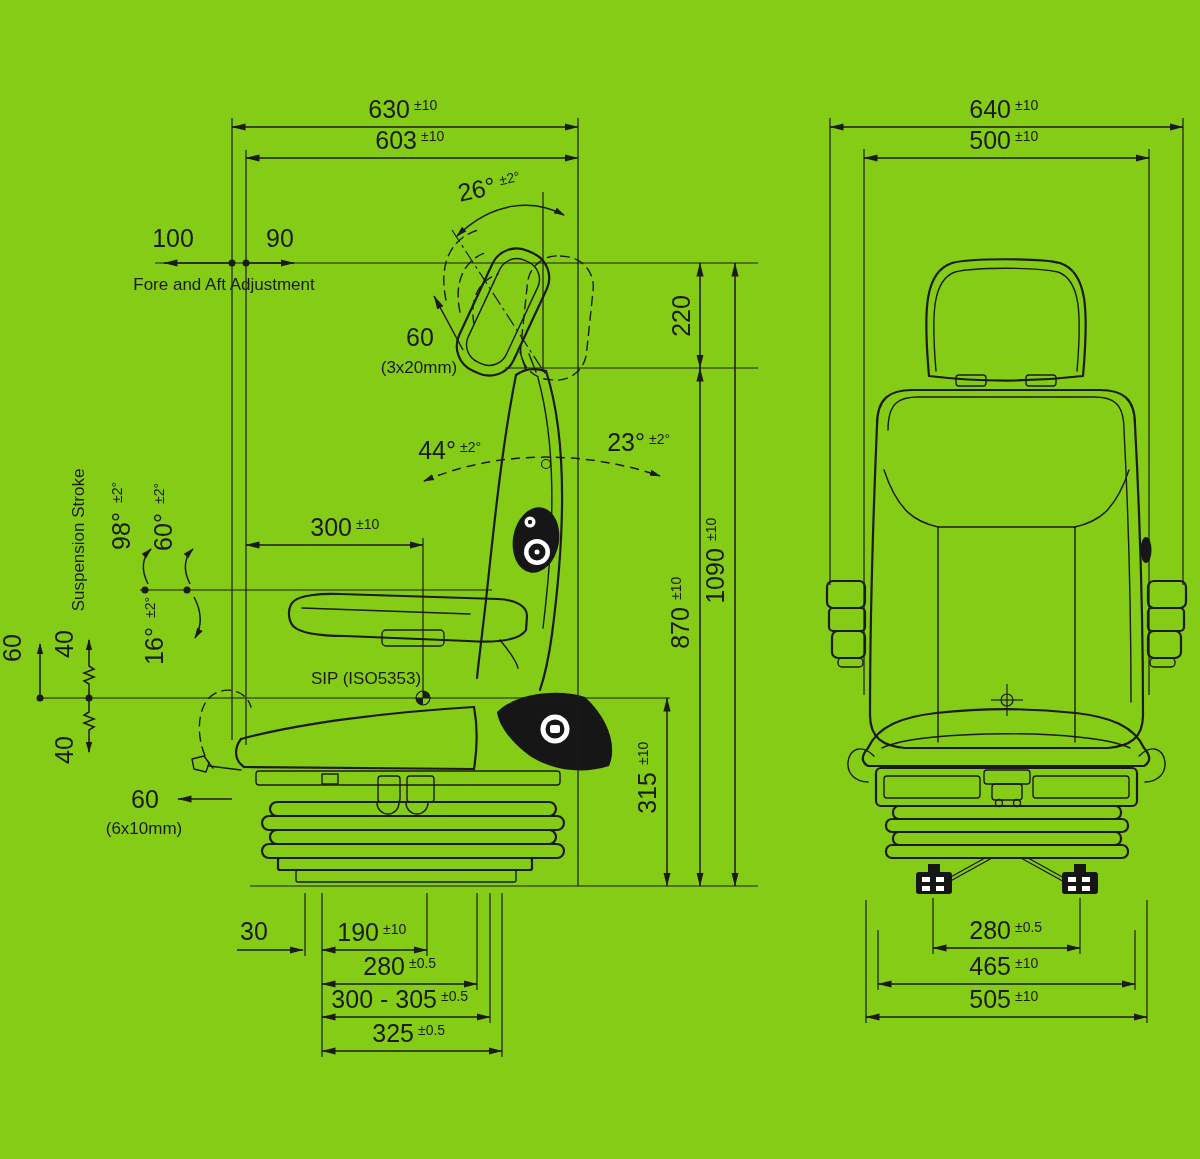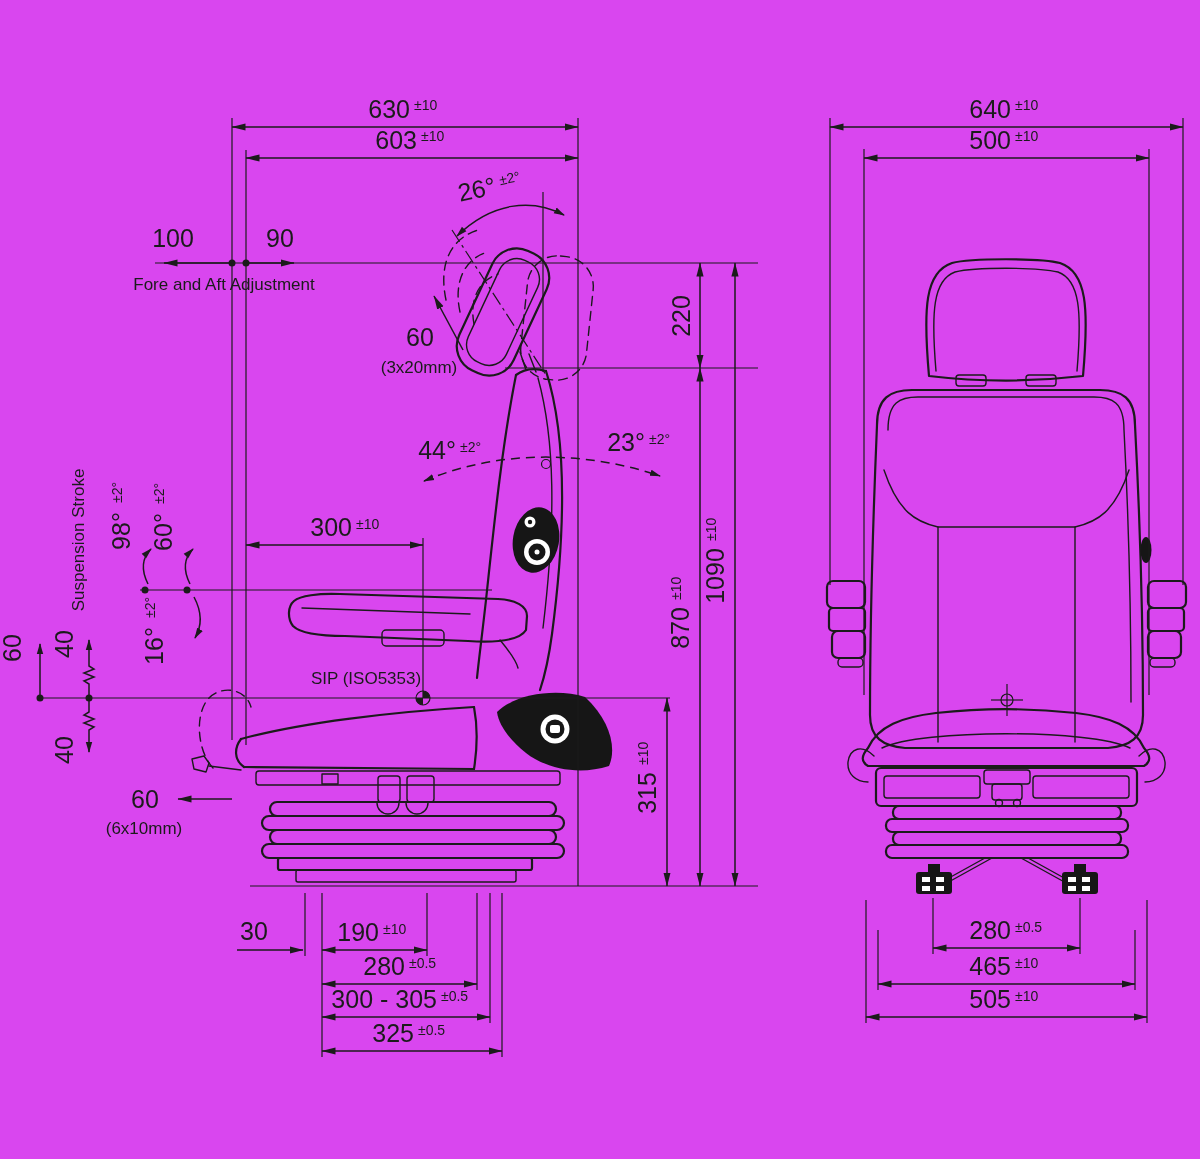--- a/index.html
+++ b/index.html
@@ -1,16 +1,16 @@
 <!DOCTYPE html>
 <html><head>
 <meta charset="utf-8">
 <style>
   html,body{margin:0;padding:0;background:#ffffff;}
-  .canvas{position:relative;width:1200px;height:1159px;background:#d946ef;overflow:hidden;
+  .canvas{position:relative;width:1200px;height:1159px;background:#84cc16;overflow:hidden;
           font-family:"Liberation Sans", sans-serif;}
   svg text{fill:#1b1b1b;}
   .num{font-size:25px;}
   .tol{font-size:14px;}
   .note{font-size:17px;}
   .obj{fill:none;stroke:#1b1b1b;stroke-width:2.2;stroke-linecap:round;stroke-linejoin:round;}
   .objthin{fill:none;stroke:#1b1b1b;stroke-width:1.4;stroke-linecap:round;stroke-linejoin:round;}
   .dim{fill:none;stroke:#1b1b1b;stroke-width:1.5;}
   .thin{fill:none;stroke:#1b1b1b;stroke-width:1.2;}
   .dash{stroke-dasharray:9 6;}

